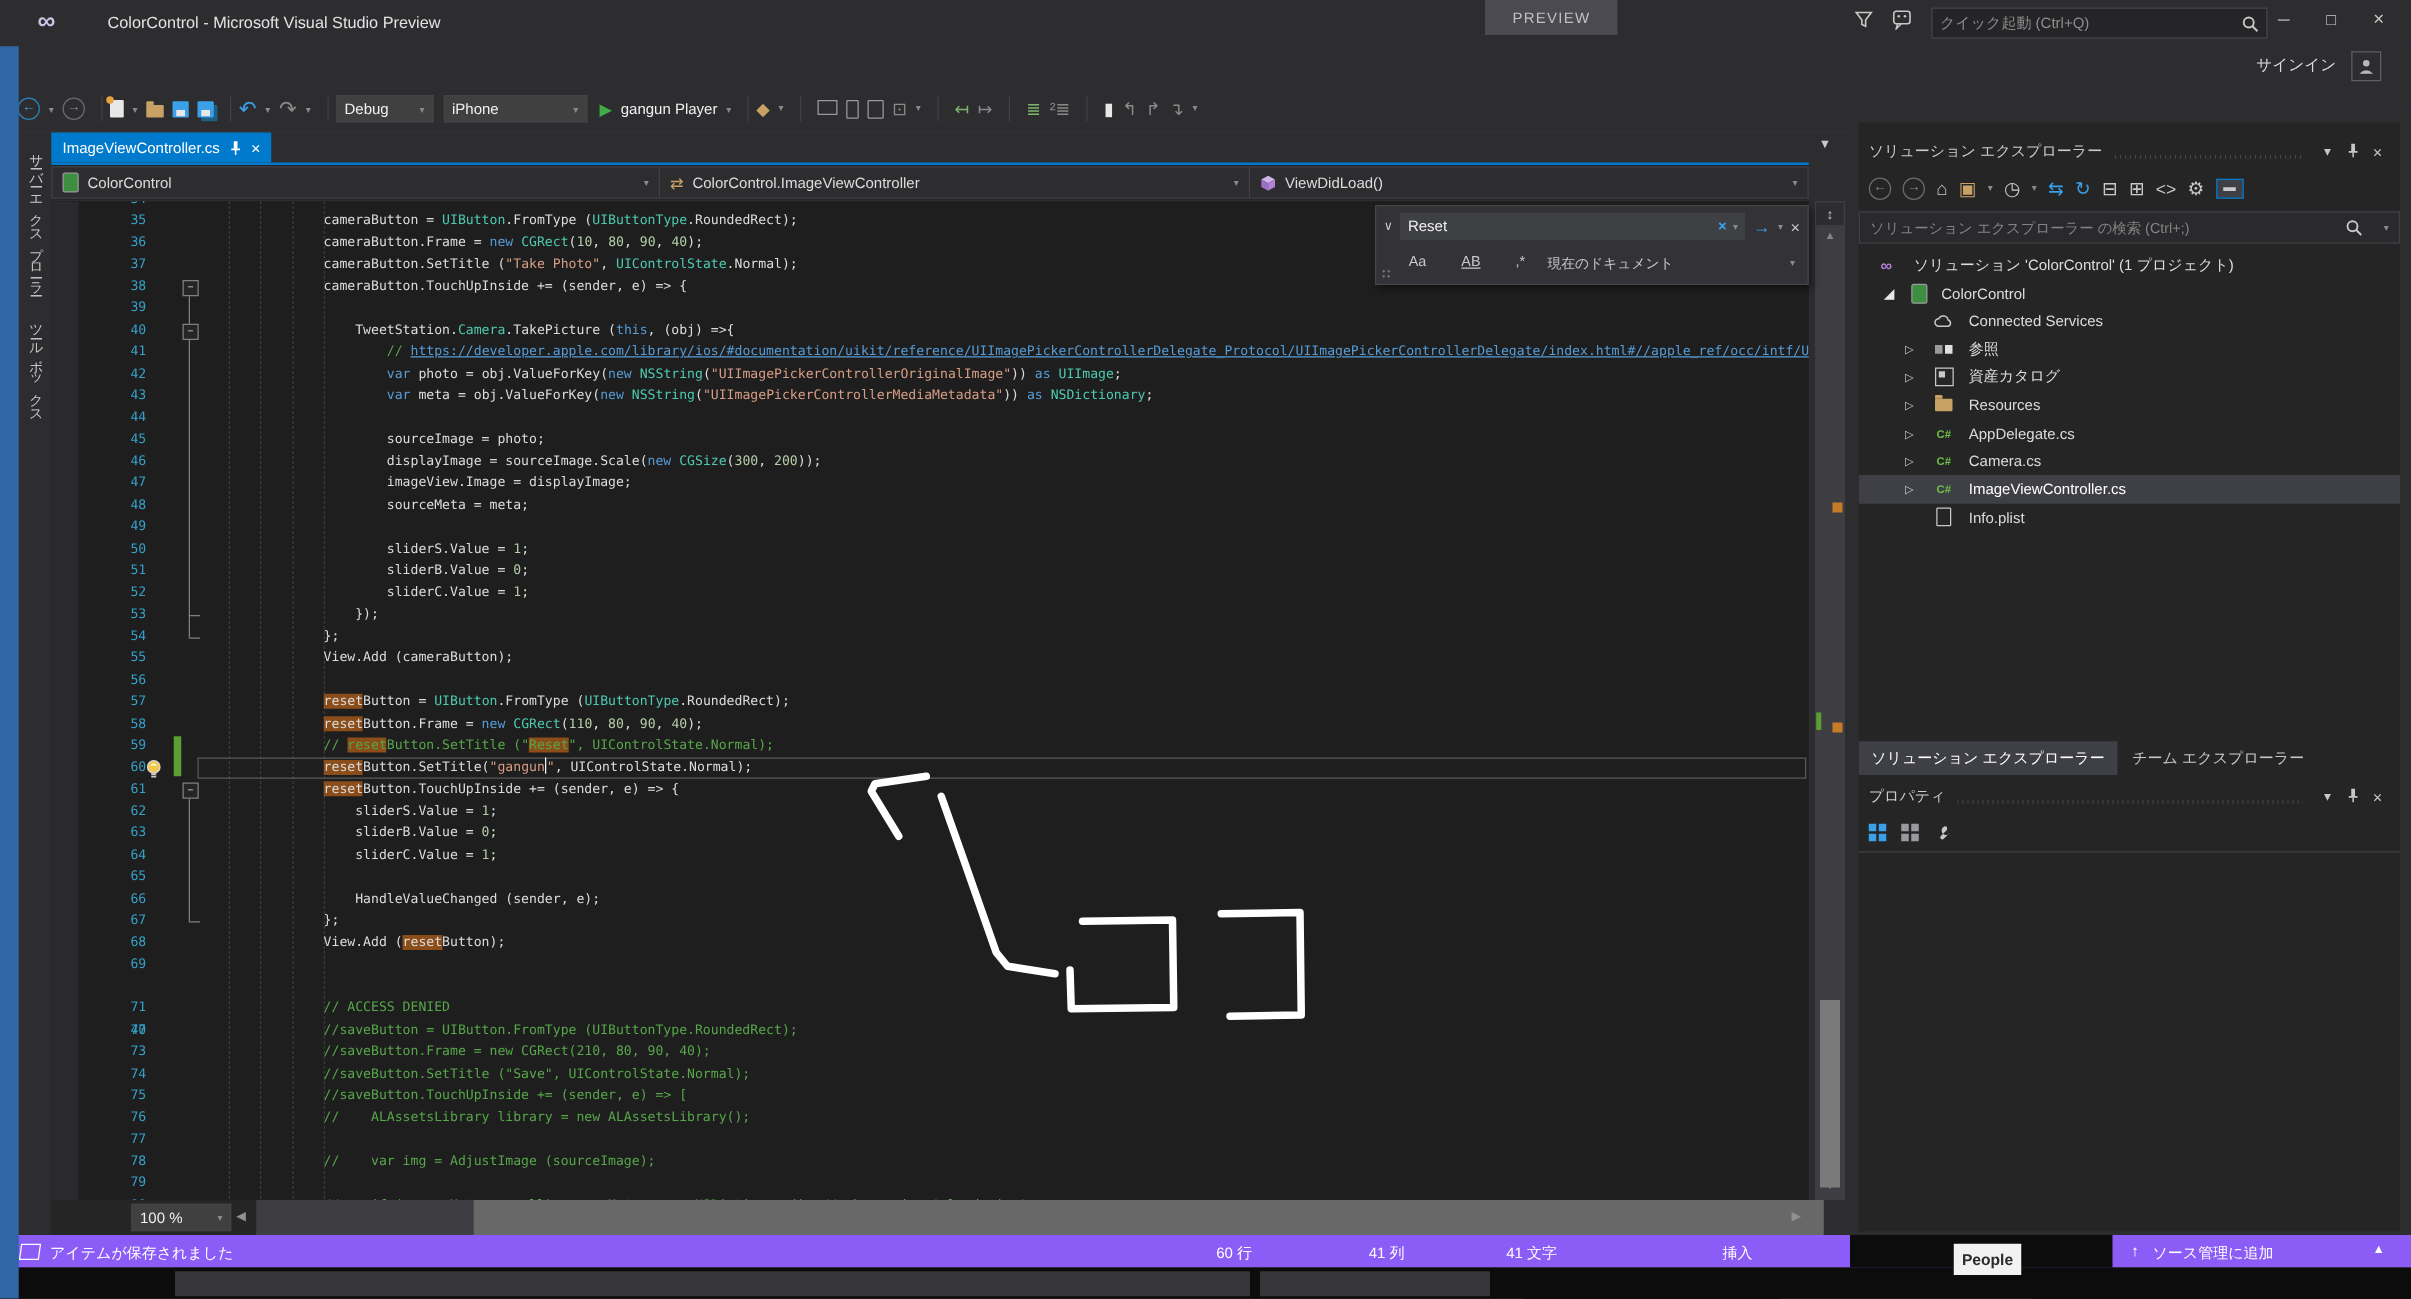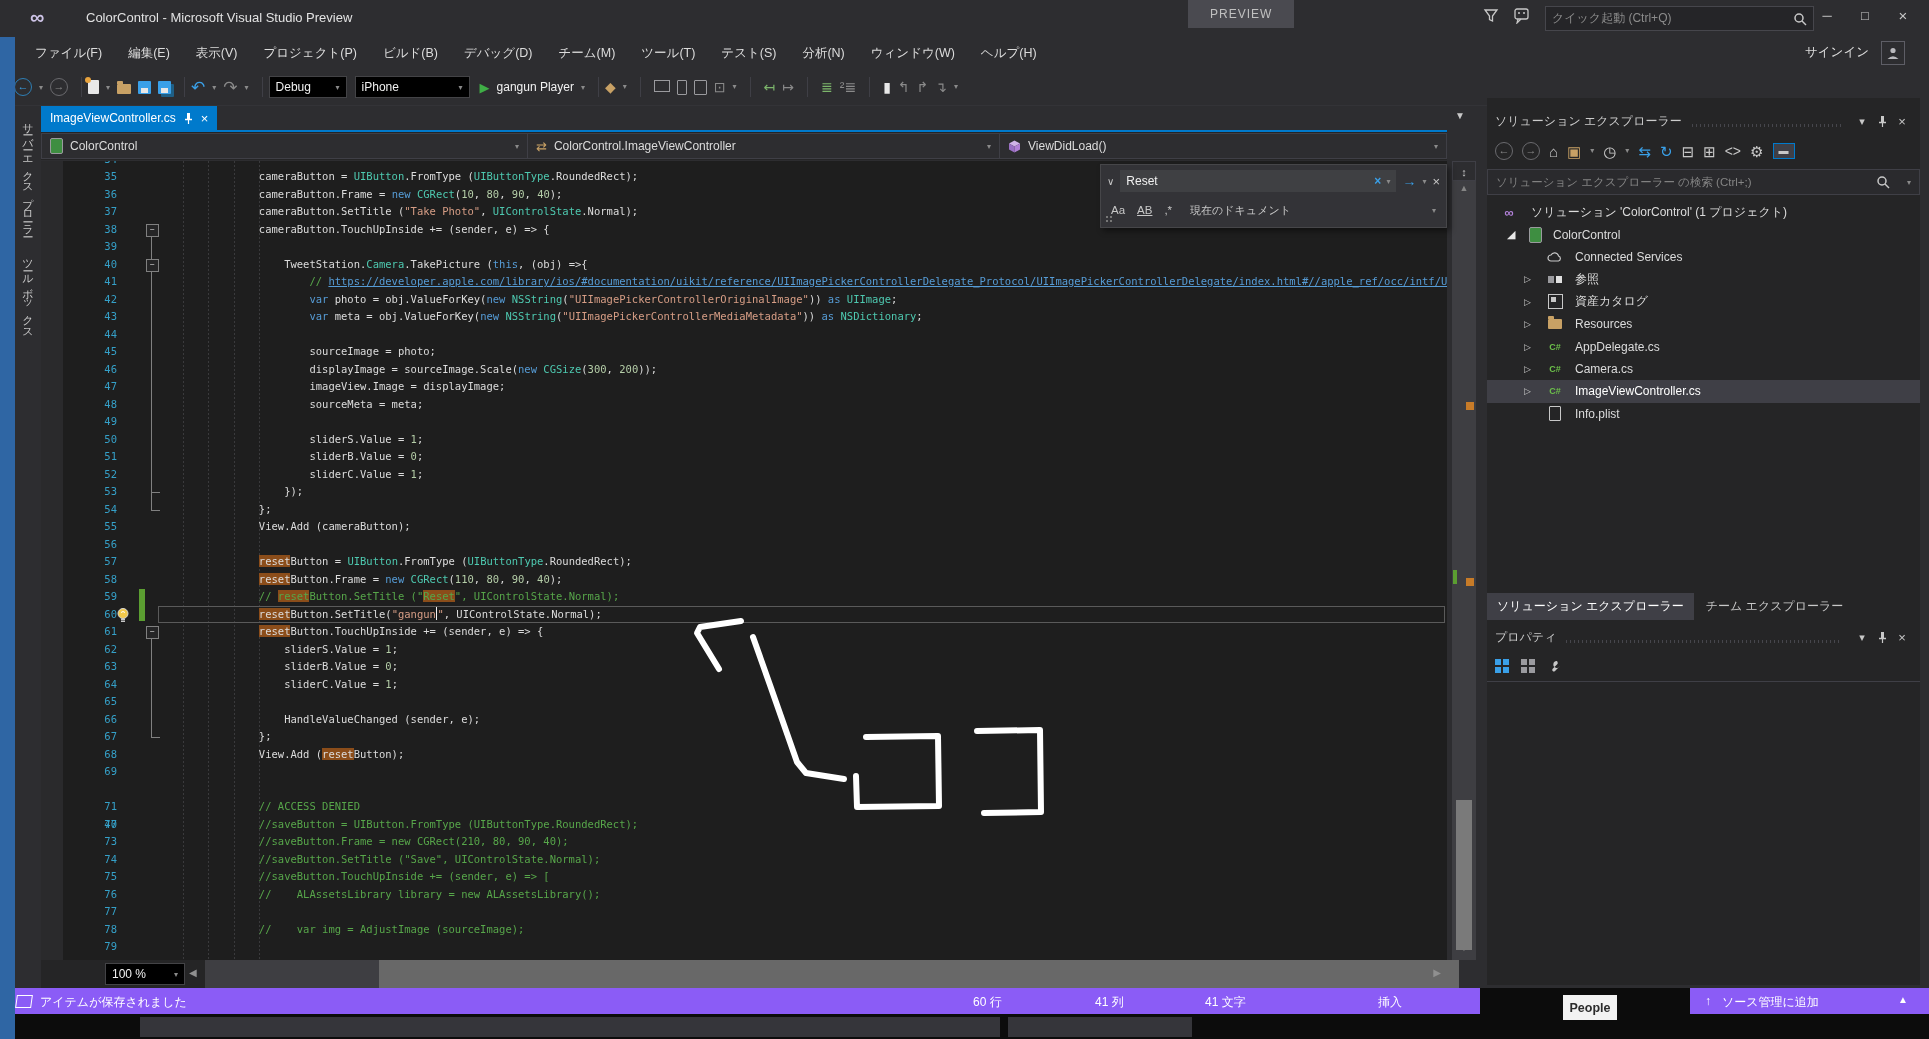--- a/index.html
+++ b/index.html
@@ -22,21 +22,21 @@
   #signin{right:60px;top:44px;font-size:12.5px;color:#DCDCDC;}
   #signin-badge{right:24px;top:41px;width:22px;height:22px;border:1px solid #5E5E66;display:flex;align-items:center;justify-content:center;}
   
   #toolbar{left:0;top:69px;width:1929px;height:37px;display:flex;align-items:center;padding-left:14px;box-sizing:border-box;border-bottom:1px solid #333337;}
   .tb{display:flex;align-items:center;gap:7px;margin-right:7px;}
   .tsep{width:1px;height:20px;background:#3F3F46;margin:0 6px;}
   .gly{font-size:14px;line-height:1;}
   .g-dim{color:#8A8A8A}.g-lit{color:#C8C8C8}.g-blue{color:#3AA0E8}.g-tan{color:#C8A165}.g-green{color:#7CB56B}.g-white{color:#E8E8E8}
   .circ{border:1px solid #6A6A6E;border-radius:50%;width:16px;height:16px;line-height:15px;font-size:11px;text-align:center;display:inline-block;}
   .dd{font-size:8px;color:#8A8A8A;}
-  .combo{height:22px;background:#000000;border:1px solid #434346;display:flex;align-items:center;
+  .combo{height:22px;background:#404040;border:1px solid #434346;display:flex;align-items:center;
      font-size:12px;color:#F1F1F1;padding:0 6px;justify-content:space-between;box-sizing:border-box;}
   .page-ic{width:11px;height:14px;background:#E8E8E8;border-radius:1px;position:relative;}
   .page-ic:after{content:"";position:absolute;left:-3px;top:-3px;width:6px;height:6px;background:#E8A33D;border-radius:50%;}
   .folder-ic{width:14px;height:10px;background:#C8A165;border-radius:1px;position:relative;margin-top:3px;}
   .folder-ic:before{content:"";position:absolute;top:-3px;left:0;width:6px;height:3px;background:#C8A165;border-radius:1px 1px 0 0;}
   .floppy{width:13px;height:13px;background:#3AA0E8;border-radius:1px;position:relative;}
   .floppy:after{content:"";position:absolute;left:3px;bottom:1px;width:7px;height:5px;background:#E8E8E8;}
   .mon-ic{width:14px;height:10px;border:1.5px solid #9A9A9E;margin-top:-2px;}
   .phone-ic{width:8px;height:13px;border:1.5px solid #9A9A9E;border-radius:1px;}
   .tabl-ic{width:11px;height:13px;border:1.5px solid #9A9A9E;border-radius:1px;}
@@ -75,21 +75,21 @@
   .sb-arrow{position:absolute;left:0;width:24px;text-align:center;color:#858585;font-size:9px;}
   #v-thumb{position:absolute;left:4px;width:16px;background:#7A7A7A;}
   .mark{position:absolute;}
   
   #find-panel{left:1100px;top:164px;width:347px;height:64px;background:#333337;border:1px solid #464649;
      box-sizing:border-box;box-shadow:3px 3px 6px rgba(0,0,0,.45);z-index:40;}
   #find-r1{display:flex;align-items:center;height:32px;padding:0 6px;gap:6px;}
   #find-input{flex:1;height:22px;background:#3F4043;display:flex;align-items:center;padding:0 6px;gap:5px;}
   #find-input .q{flex:1;font-size:12px;color:#F1F1F1;}
   #find-r2{display:flex;align-items:center;height:26px;padding:0 10px;gap:12px;font-size:11px;color:#C8C8C8;}
-  .toggle{font-size:11.5px;color:#C8C8C8;}
+  .toggle{font-size:11.5px;color:#C8C8C8;margin-left:16px;}
   #drag-dots{position:absolute;left:4px;bottom:4px;width:8px;height:8px;
      background-image:radial-gradient(#777 1px,transparent 1px);background-size:4px 4px;}
   
   #zoomrow{left:41px;top:960px;width:1406px;height:28px;background:#252526;}
   #zoom-combo{left:64px;top:3px;width:80px;}
   #h-track{left:164px;top:0px;width:1242px;height:28px;background:#3E3E42;}
   #h-thumb{left:174px;top:0;width:1080px;height:28px;background:#686868;position:absolute;}
   
   #splitbar{left:1476px;top:106px;width:11px;height:879px;background:#2D2D30;}
   #rpanel{left:1487px;top:98px;width:433px;height:887px;background:#252526;}
@@ -155,34 +155,20 @@
       <svg width="14" height="14">
           <circle cx="6" cy="6" r="4" fill="none" stroke="#C8C8C8" stroke-width="1.5"></circle>
           <line x1="9" y1="9" x2="13" y2="13" stroke="#C8C8C8" stroke-width="1.5"></line>
         </svg>
     </div>
     <div class="abs winbtn" style="left:1810px">─</div>
     <div class="abs winbtn" style="left:1848px">□</div>
     <div class="abs winbtn" style="left:1886px;font-size:15px">×</div>
   </div>
 
-  <div class="abs" id="menubar">
-      <span class="menu-item">ファイル(F)</span>
-      <span class="menu-item">編集(E)</span>
-      <span class="menu-item">表示(V)</span>
-      <span class="menu-item">プロジェクト(P)</span>
-      <span class="menu-item">ビルド(B)</span>
-      <span class="menu-item">デバッグ(D)</span>
-      <span class="menu-item">チーム(M)</span>
-      <span class="menu-item">ツール(T)</span>
-      <span class="menu-item">テスト(S)</span>
-      <span class="menu-item">分析(N)</span>
-      <span class="menu-item">ウィンドウ(W)</span>
-      <span class="menu-item">ヘルプ(H)</span>
-    </div>
   <div class="abs" id="signin">サインイン</div>
   <div class="abs" id="signin-badge">
     <svg width="14" height="14">
         <circle cx="7" cy="4.5" r="2.6" fill="#B8B8BC"></circle>
         <path d="M1.5 13 Q7 7.5 12.5 13 Z" fill="#B8B8BC"></path>
       </svg>
   </div>
 
   <div class="abs" id="toolbar">
     <span class="tb">

